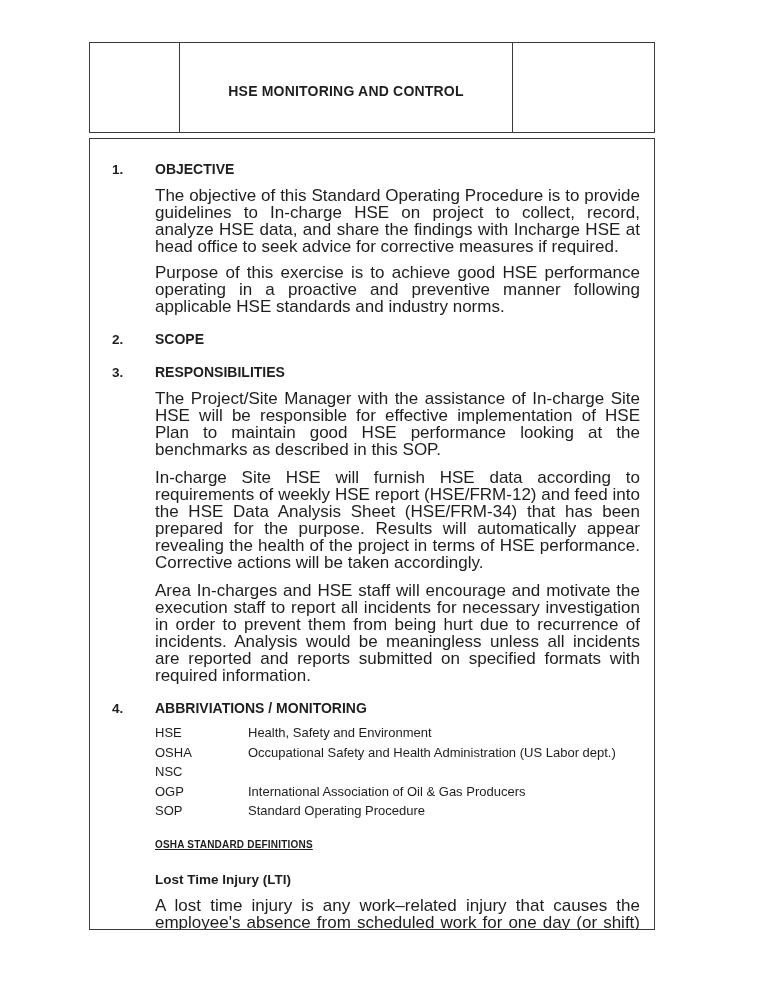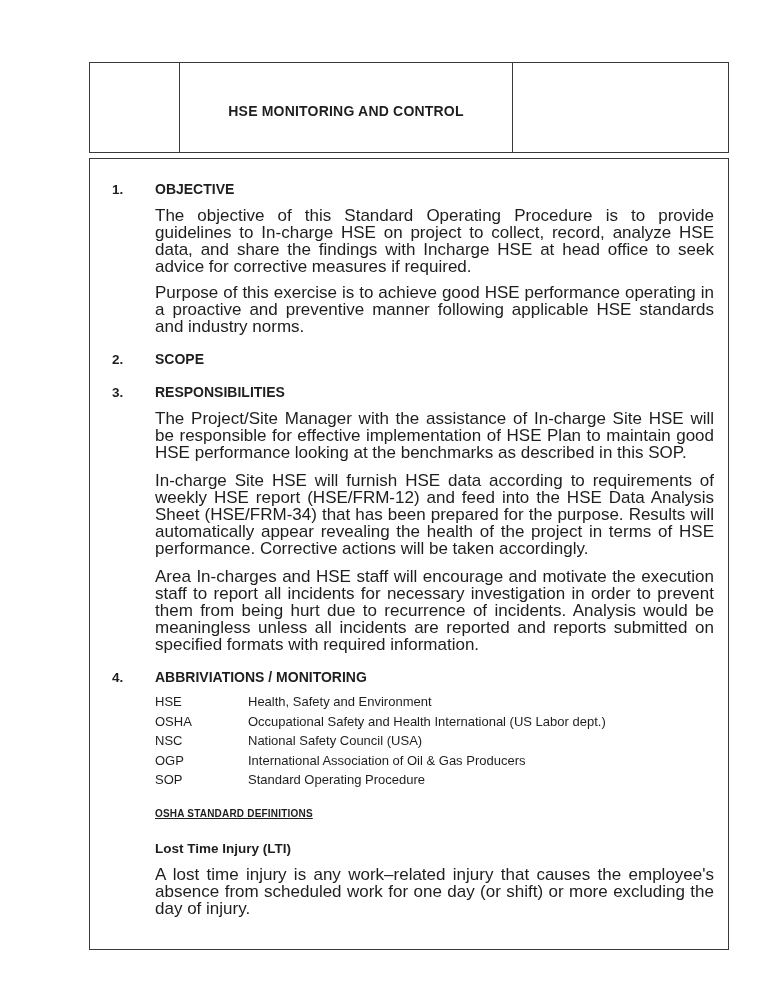--- a/index.html
+++ b/index.html
@@ -6,22 +6,21 @@
   html, body {
     width: 768px; height: 994px;
     background: #ffffff;
     font-family: "Liberation Sans", "DejaVu Sans", sans-serif;
     color: #1e1e1e;
     -webkit-font-smoothing: antialiased;
   }
   .doc {
     position: absolute;
     left: 89px; top: 42px;
-    width: 640px;
-    margin-top: 20px;
+    width: 566px;
   }
   
   .header-table {
     display: grid;
     grid-template-columns: 90px 333px 1fr;
     height: 91px;
     border: 1.6px solid #3a3a3a;
   }
   .header-cell {
     border-right: 1.6px solid #3a3a3a;
@@ -139,25 +138,24 @@
       <div class="sec-body">
         <div class="sec-heading">ABBRIVIATIONS / MONITORING</div>
 
         <div class="defs">
           <div class="def-row">
             <div class="def-term">HSE</div>
             <div class="def-meaning">Health, Safety and Environment</div>
           </div>
           <div class="def-row">
             <div class="def-term">OSHA</div>
-            <div class="def-meaning">Occupational Safety and Health International (US Labor dept.)</div>
+            <div class="def-meaning">Occupational Safety and Health Administration (US Labor dept.)</div>
           </div>
           <div class="def-row">
             <div class="def-term">NSC</div>
-            <div class="def-meaning">National Safety Council (USA)</div>
           </div>
           <div class="def-row">
             <div class="def-term">OGP</div>
             <div class="def-meaning">International Association of Oil &amp; Gas Producers</div>
           </div>
           <div class="def-row">
             <div class="def-term">SOP</div>
             <div class="def-meaning">Standard Operating Procedure</div>
           </div>
         </div>

